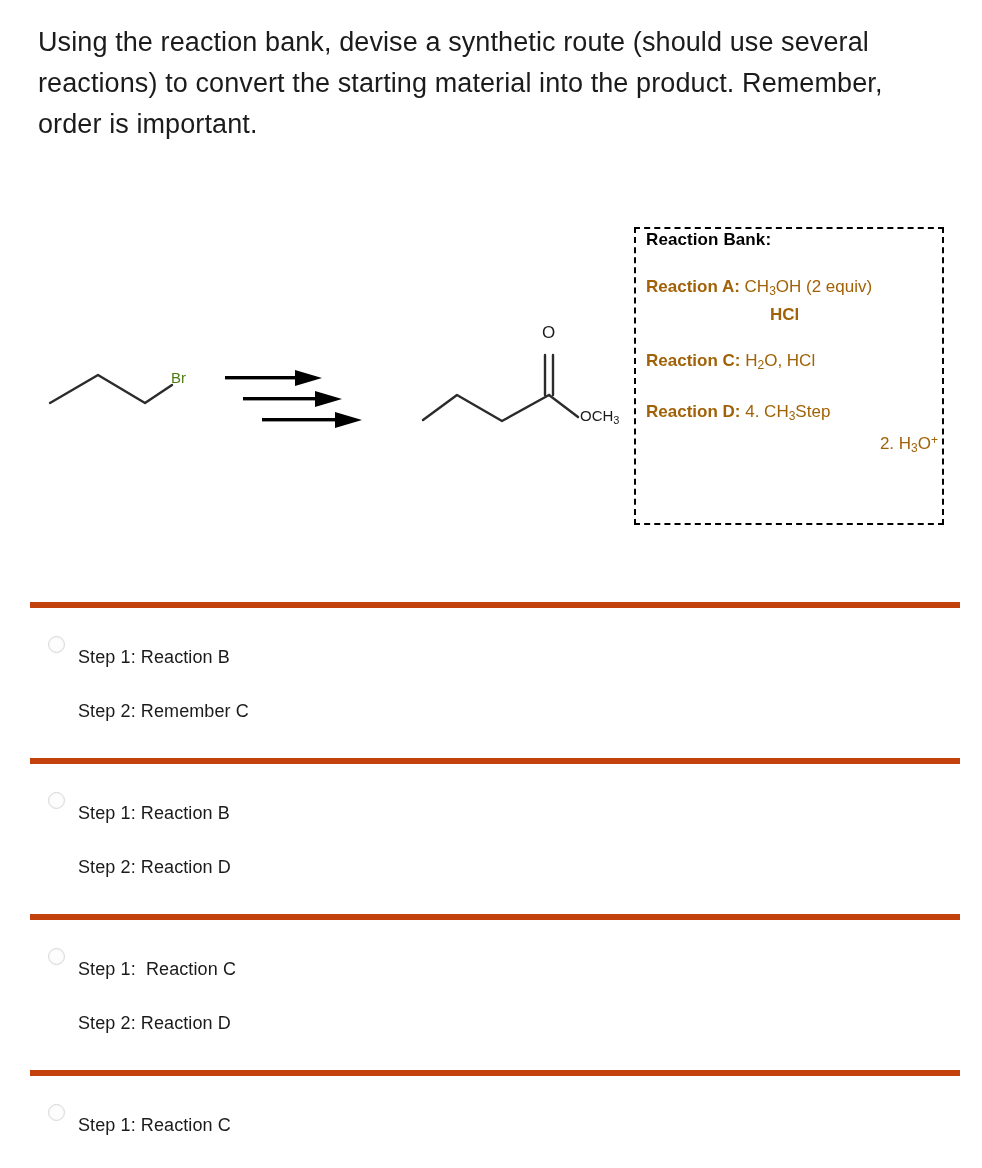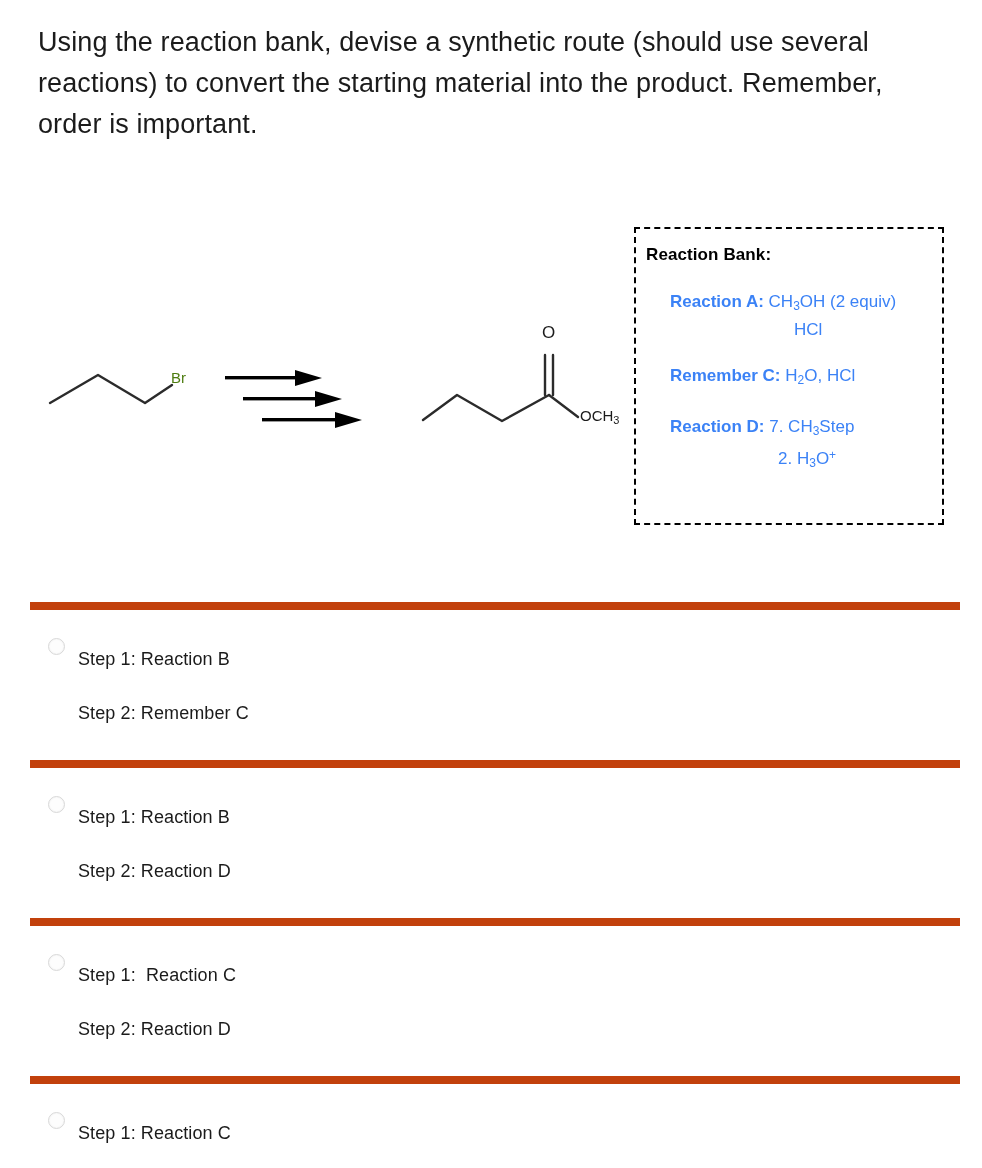--- a/index.html
+++ b/index.html
@@ -44,72 +44,73 @@
     left: 634px;
     top: 227px;
     width: 310px;
     height: 298px;
     border: 2px dashed #000000;
     box-sizing: border-box;
   }
   .bank-inner {
     position: absolute;
     left: 10px;
-    top: 16px;
+    top: 1px;
     right: 4px;
   }
   .bank-title {
     font-size: 17px;
     font-weight: bold;
     color: #000;
     margin: 0 0 26px 0;
     letter-spacing: 0.1px;
   }
   .bank-row {
     font-size: 17px;
-    color: #3b82f6;
+    color: #a16207;
     margin-bottom: 25px;
     white-space: nowrap;
     line-height: 21px;
-    margin-left: 24px;
   }
   .bank-row:last-child { margin-bottom: 0; }
   .bank-label {
     font-weight: bold;
   }
   .bank-value { font-weight: normal; }
   .bank-sub {
     font-size: 12px;
     vertical-align: -3px;
   }
   .bank-sup {
     font-size: 12px;
     vertical-align: 5px;
   }
   .bank-cont {
     display: block;
     padding-left: 124px;
     margin-top: 2px;
+    font-weight: bold;
   }
   .bank-cont-d {
     display: block;
     padding-left: 108px;
     margin-top: 3px;
+    text-align: right;
   }
 
   
   .options {
     position: absolute;
     left: 30px;
     top: 602px;
     width: 930px;
   }
   .option {
     position: relative;
-    border-top: 8px solid #c2410c;
+    border-top: 6px solid #c2410c;
     padding: 22px 0 20px 0;
   }
   .option:last-child {
     border-bottom: none;
   }
   .radio {
     position: absolute;
     left: 18px;
     top: 28px;
     width: 17px;
@@ -181,27 +182,27 @@
     <div class="bank-title">Reaction Bank:</div>
 
     <div class="bank-row">
       <span class="bank-label">Reaction A:</span>
       <span class="bank-value"><span>CH</span><span class="bank-sub">3</span><span>OH (2 equiv)</span></span>
       <span class="bank-cont">HCl</span>
     </div>
 
 
     <div class="bank-row">
-      <span class="bank-label">Remember C:</span>
+      <span class="bank-label">Reaction C:</span>
       <span class="bank-value"><span>H</span><span class="bank-sub">2</span><span>O, HCl</span></span>
     </div>
 
     <div class="bank-row">
       <span class="bank-label">Reaction D:</span>
-      <span class="bank-value"><span>7.  CH</span><span class="bank-sub">3</span><span>Step</span></span>
+      <span class="bank-value"><span>4.  CH</span><span class="bank-sub">3</span><span>Step</span></span>
       <span class="bank-cont-d"><span>2.  H</span><span class="bank-sub">3</span><span>O</span><span class="bank-sup">+</span></span>
     </div>
   </div>
 </div>
 
 <div class="options">
 
   <div class="option">
     <span class="radio"></span>
     <div class="option-lines">

